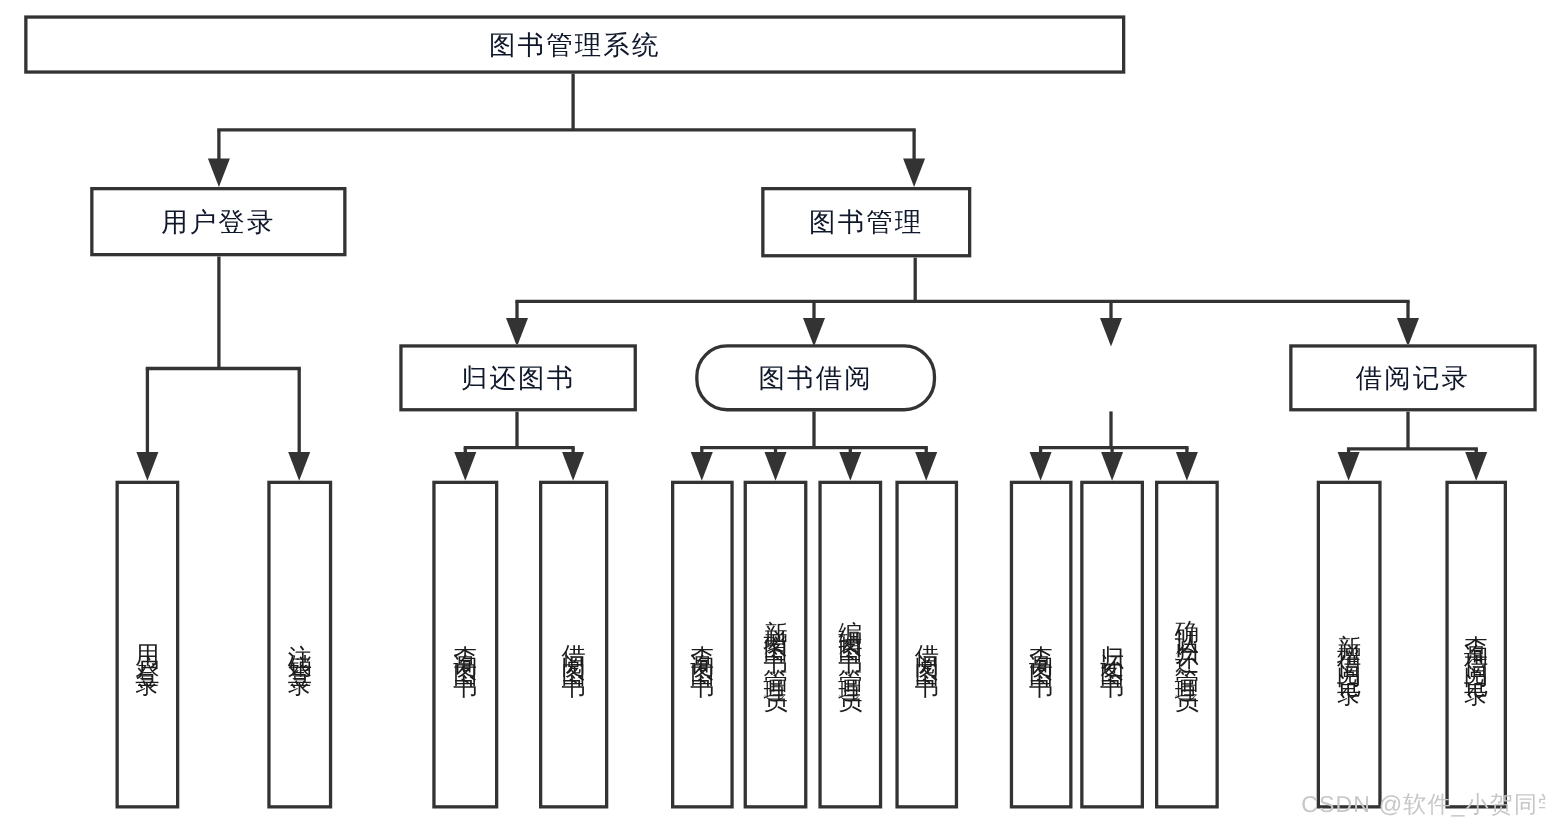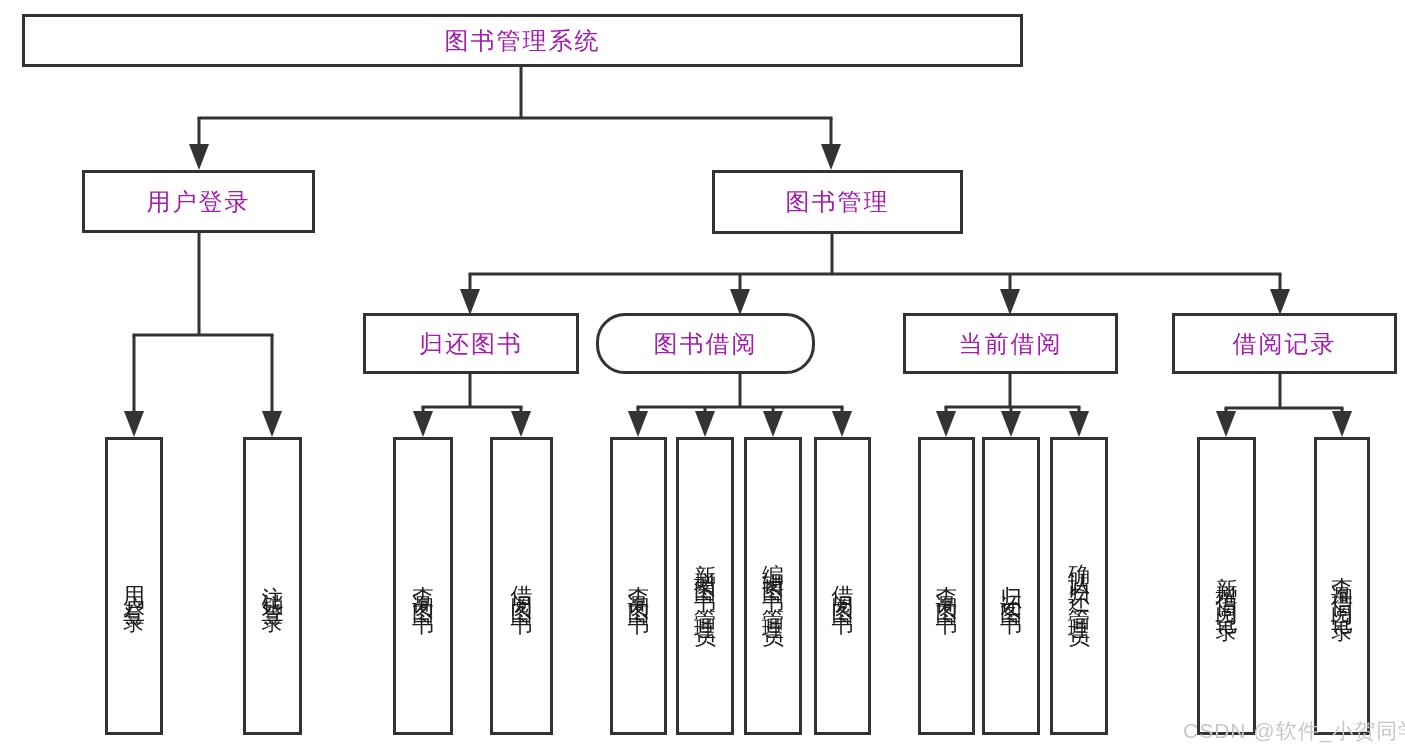--- a/index.html
+++ b/index.html
@@ -5,34 +5,34 @@
   html,body { margin:0; padding:0; background:#ffffff; }
   #canvas {
     position:relative; width:1405px; height:747px; background:#ffffff;
     font-family:"Liberation Sans","DejaVu Sans",sans-serif; overflow:hidden;
   }
   #wires { position:absolute; left:0; top:0; width:1405px; height:747px; z-index:1; pointer-events:none; }
   .node {
     position:absolute; box-sizing:border-box; border:3px solid #333333; background:#ffffff;
     display:flex; align-items:center; justify-content:center; z-index:2;
   }
-  .hlabel { font-size:24px; color:#a21caf; letter-spacing:2px; white-space:nowrap; }
+  .hlabel { font-size:24px; color:#0f172a; letter-spacing:2px; white-space:nowrap; }
   .root-label { font-size:24px; }
   .vnode span {
     writing-mode:vertical-rl; text-orientation:mixed;
     font-size:22px; line-height:1; letter-spacing:9px; color:#1c1c1c;
   }
   
   .n-root   { left:22px;  top:14px;  width:1001px; height:53px; }
   
   .n-login  { left:82px;  top:170px; width:233px; height:63px; }
-  .n-mgmt   { left:712px; top:170px; width:251px; height:64px; }
+  .n-mgmt   { left:692px; top:170px; width:191px; height:64px; }
   
   .n-newrec { left:363px;  top:313px; width:216px; height:61px; }
-  .n-borrow { left:596px;  top:313px; width:219px; height:61px;border-radius:29px; }
+  .n-borrow { left:632px;  top:313px; width:219px; height:61px;border-radius:29px; }
   .n-current{ left:903px;  top:313px; width:215px; height:61px; }
   .n-record { left:1172px; top:313px; width:225px; height:61px; }
   
   .lf { top:437px; height:298px; }
   .lf-1a { left:105px;  width:58px; }
   .lf-1b { left:243px;  width:59px; }
   .lf-2a { left:393px;  width:60px; }
   .lf-2b { left:490px;  width:63px; }
   .lf-3a { left:610px;  width:57px; }
   .lf-3b { left:676px;  width:58px; }
@@ -130,23 +130,20 @@
   <div class="node n-mgmt">
     <span class="hlabel">图书管理</span>
   </div>
 
   <div class="node n-newrec">
     <span class="hlabel">归还图书</span>
   </div>
   <div class="node n-borrow">
     <span class="hlabel">图书借阅</span>
   </div>
-  <div class="node n-current">
-    <span class="hlabel">当前借阅</span>
-  </div>
   <div class="node n-record">
     <span class="hlabel">借阅记录</span>
   </div>
 
   <div class="node vnode lf lf-1a">
     <span>用户登录</span>
   </div>
   <div class="node vnode lf lf-1b">
     <span>注销登录</span>
   </div>

